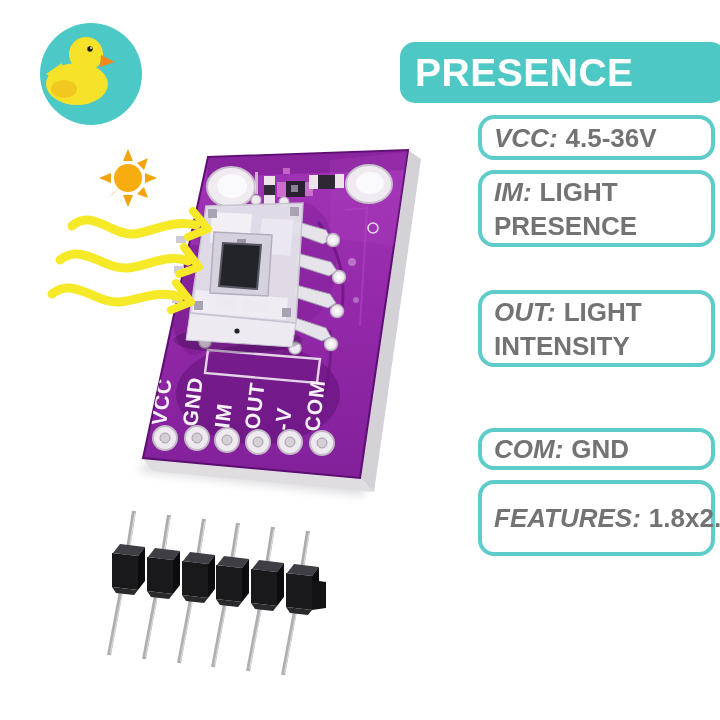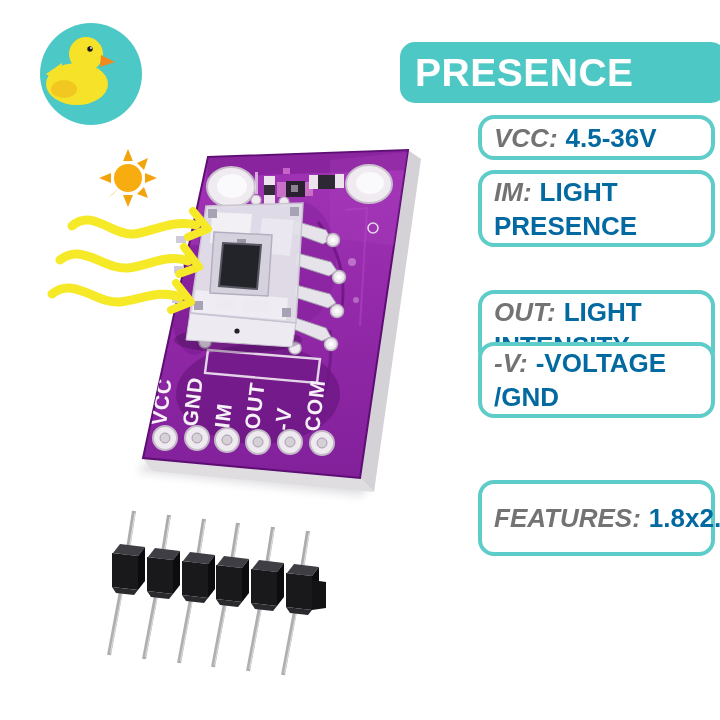--- a/index.html
+++ b/index.html
@@ -13,21 +13,21 @@
           font-size:39px;letter-spacing:.5px;display:flex;align-items:center;
           padding-left:15px;box-sizing:border-box;}
 
   
   .feat{position:absolute;left:478px;width:237px;background:#fff;
         border:4px solid #5ECCC8;border-radius:16px;box-sizing:border-box;
         display:flex;align-items:center;padding:0 5px 0 12px;
         font-weight:bold;font-size:26px;line-height:34px;}
   .feat .txt{display:block;}
   .feat .lab{color:#737373;margin-right:8px;font-style:italic;}
-  .feat .val{color:#0369a1;}
+  .feat .val{color:#737373;}
   .f1{top:115px;height:45px;}
   .f2{top:170px;height:77px;align-items:center;}
   .f3{top:255px;height:77px;margin-top:35px;}
   .f4{top:342px;height:76px;}
   .f5{top:428px;height:42px;}
   .f6{top:480px;height:76px;}
 </style>
 </head>
 <body>
 
@@ -292,20 +292,20 @@
 
   <div class="feat f1">
     <div class="txt"><span class="lab">VCC:</span><span class="val">4.5-36V</span></div>
   </div>
   <div class="feat f2">
     <div class="txt"><span class="lab">IM:</span><span class="val">LIGHT PRESENCE</span></div>
   </div>
   <div class="feat f3">
     <div class="txt"><span class="lab">OUT:</span><span class="val">LIGHT INTENSITY</span></div>
   </div>
-  <div class="feat f4">
-    <div class="txt"><span class="lab">-V:</span><span class="val">-VOLTAGE /GND</span></div>
+  <div class="feat f5">
+    <div class="txt"><span class="lab">COM:</span><span class="val">GND</span></div>
   </div>
   <div class="feat f6">
     <div class="txt"><span class="lab">FEATURES:</span><span class="val">1.8x2.5MM</span></div>
   </div>
 
 </div>
 
 </body></html>

